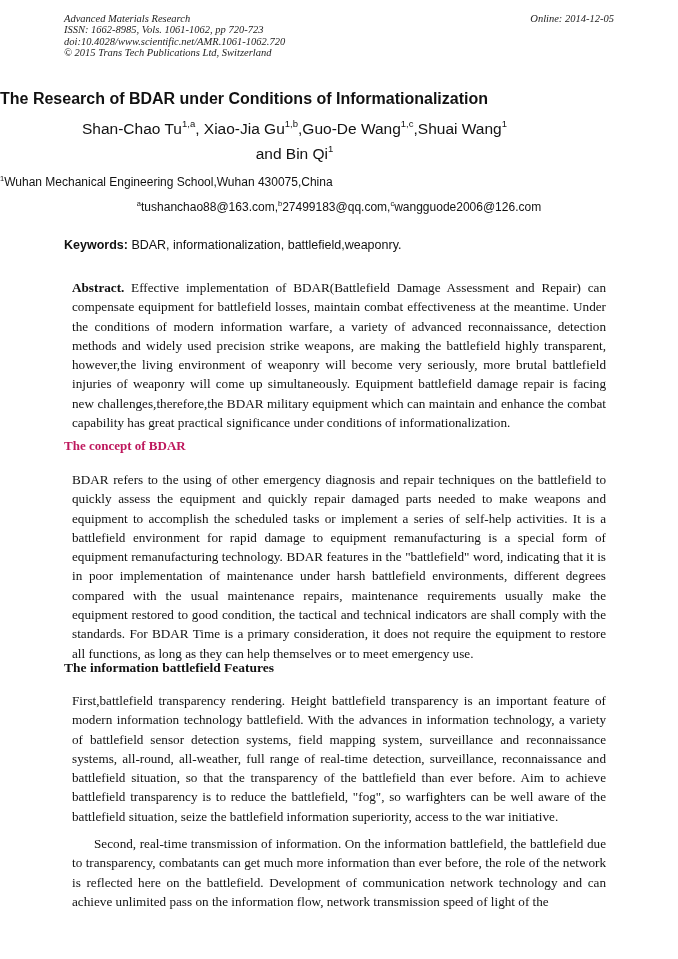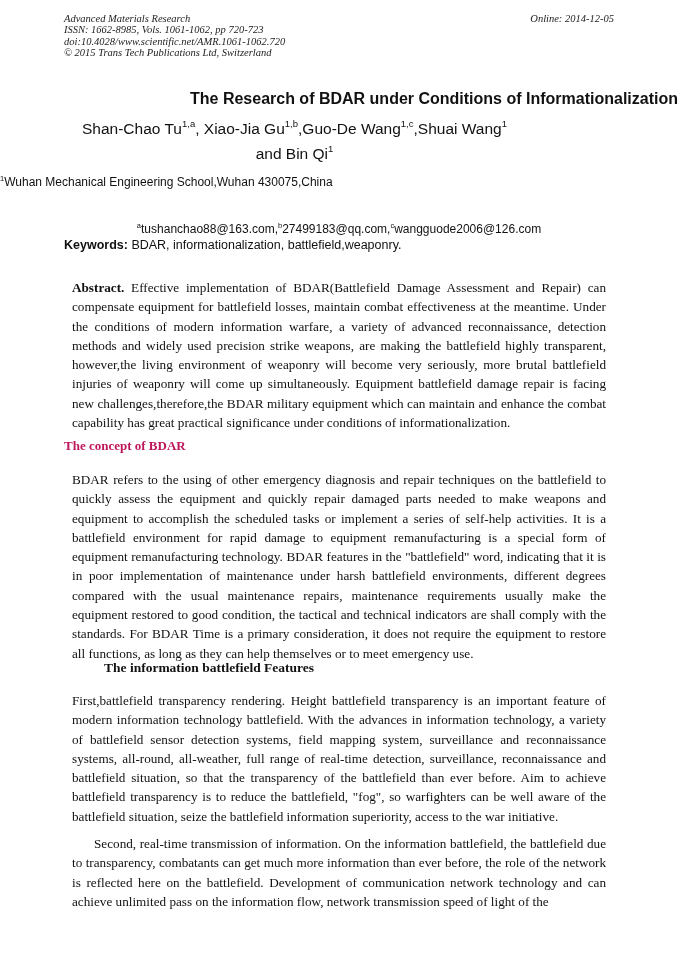--- a/index.html
+++ b/index.html
@@ -1,35 +1,35 @@
 <!DOCTYPE html>
 <html><head>
 <meta charset="utf-8">
 <style>
   html, body { margin: 0; padding: 0; background: #ffffff; }
   body { width: 678px; height: 959px; position: relative; overflow: hidden; color: #111; }
   .page { position: absolute; left: 0; top: 0; width: 678px; height: 959px; }
   .hdr { position: absolute; top: 13px; font-family: "Liberation Serif", serif; font-style: italic; font-size: 10.5px; line-height: 11.3px; color: #222; }
   .hdr-left { left: 64px; }
   .hdr-right { right: 64px; text-align: right; margin-left: 48px; }
-  .title { position: absolute; top: 90px; left: 0; width: 678px; text-align: right; font-family: "Liberation Sans", sans-serif; font-weight: bold; font-size: 16px; color: #111; }
+  .title { position: absolute; top: 90px; left: 0; width: 678px; text-align: left; font-family: "Liberation Sans", sans-serif; font-weight: bold; font-size: 16px; color: #111; }
   .authors { position: absolute; top: 117px; left: 0; width: 589px; text-align: center; font-family: "Liberation Sans", sans-serif; font-size: 15.5px; line-height: 23px; color: #111; }
   .authors sup { font-size: 9.5px; vertical-align: 0; position: relative; top: -7px; }
   .affil { position: absolute; top: 175px; left: 0; width: 650px; text-align: left; font-family: "Liberation Sans", sans-serif; font-size: 12px; color: #111; }
-  .emails { position: absolute; top: 200px; left: 0; width: 678px; text-align: center; font-family: "Liberation Sans", sans-serif; font-size: 12px; color: #111; margin-top: 22px; }
+  .emails { position: absolute; top: 200px; left: 0; width: 678px; text-align: center; font-family: "Liberation Sans", sans-serif; font-size: 12px; color: #111; }
   .affil sup, .emails sup { font-size: 7.5px; position: relative; top: -5px; vertical-align: 0; }
   .keywords { position: absolute; top: 238px; left: 64px; width: 560px; font-family: "Liberation Sans", sans-serif; font-size: 12.5px; color: #111; }
   .keywords b { font-weight: bold; }
   .body-text { position: absolute; left: 64px; width: 550px; font-family: "Liberation Serif", serif; font-size: 13.2px; line-height: 19.3px; text-align: justify; color: #111; }
   .body-text b { font-weight: bold; }
   .para { margin: 8px; }
   .abstract { top: 270px; }
   .h-concept { position: absolute; top: 438px; left: 64px; font-family: "Liberation Serif", serif; font-weight: bold; font-size: 13px; color: #be185d; }
   .concept { top: 462px; }
-  .h-features { position: absolute; top: 660px; left: 64px; font-family: "Liberation Serif", serif; font-weight: bold; font-size: 13.5px; color: #111; margin-left: 40px; }
+  .h-features { position: absolute; top: 660px; left: 64px; font-family: "Liberation Serif", serif; font-weight: bold; font-size: 13.5px; color: #111; }
   .features { top: 683px; }
   .indent { text-indent: 22px; }
 </style>
 </head>
 <body>
 
 <div class="page">
 
   <div class="hdr hdr-left">
     <div>Advanced Materials Research</div>

